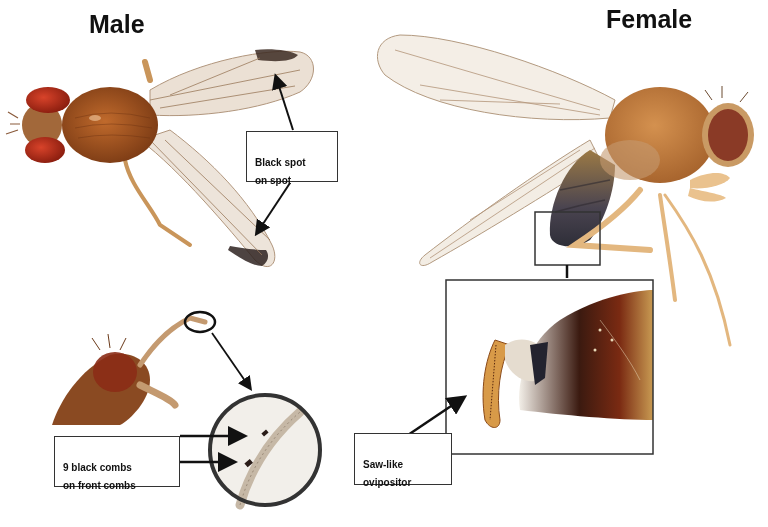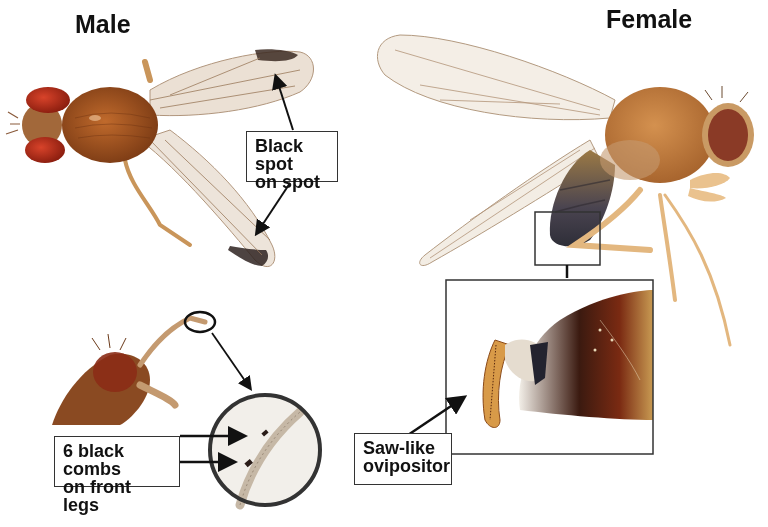--- a/index.html
+++ b/index.html
@@ -1,21 +1,21 @@
 <!DOCTYPE html>
 <html><head>
 <meta charset="utf-8">
 <style>
   html, body { margin:0; padding:0; background:#ffffff; }
   body { width:768px; height:527px; position:relative; overflow:hidden;
          font-family:"Liberation Sans", "DejaVu Sans", sans-serif; }
   .title { position:absolute; font-weight:bold; font-size:25px; color:#111; }
   .label-box { position:absolute; background:#fff; border:1.5px solid #333;
-               font-weight:bold; font-size:18px; line-height:18px; color:#111;
-               padding:5px 8px; box-sizing:border-box; }
+               font-weight:bold; font-size:10px; line-height:18px; color:#111;
+               padding:22px 8px; box-sizing:border-box; }
   svg.art { position:absolute; left:0; top:0; }
 </style>
 </head>
 <body>
 
 <svg class="art" width="768" height="527" viewBox="0 0 768 527">
   <defs>
     <radialGradient id="thorax" cx="45%" cy="45%" r="60%">
       <stop offset="0%" stop-color="#c06a2c"></stop>
       <stop offset="100%" stop-color="#7a3a14"></stop>
@@ -130,29 +130,29 @@
       <circle cx="595" cy="350" r="1.5" fill="#e8d8b8"></circle>
     <path d="M495,340 C485,360 480,390 485,420 C490,430 500,430 500,420 C496,395 500,365 510,345 Z" fill="#d89a48" stroke="#8a4a1a" stroke-width="1"></path>
     <path d="M496,345 L490,420" stroke="#5a2a10" stroke-width="1" stroke-dasharray="1.5 1.5"></path>
     <path d="M505,345 C520,335 535,340 545,350 L540,380 C525,385 510,375 505,360 Z" fill="#e5dccf"></path>
     <path d="M530,345 L548,342 L545,378 L535,385 Z" fill="#23232f"></path>
     <rect x="446" y="280" width="207" height="174" fill="none" stroke="#333" stroke-width="1.5"></rect>
   </g>
   <line x1="408" y1="435" x2="463" y2="398" stroke="#111" stroke-width="2.5" marker-end="url(#ah)"></line>
 </svg>
 
-<div class="title" style="left:75px; top:10px;">Male</div>
+<div class="title" style="left:89px; top:10px;">Male</div>
 <div class="title" style="left:606px; top:5px;">Female</div>
 
 <div class="label-box" style="left:246px; top:131px; width:92px; height:51px;">
   <div>Black spot</div>
   <div>on spot</div>
 </div>
 
 <div class="label-box" style="left:54px; top:436px; width:126px; height:51px;">
-  <div>6 black combs</div>
-  <div>on front legs</div>
+  <div>9 black combs</div>
+  <div>on front combs</div>
 </div>
 
 <div class="label-box" style="left:354px; top:433px; width:98px; height:52px;">
   <div>Saw-like</div>
   <div>ovipositor</div>
 </div>
 
 </body></html>

